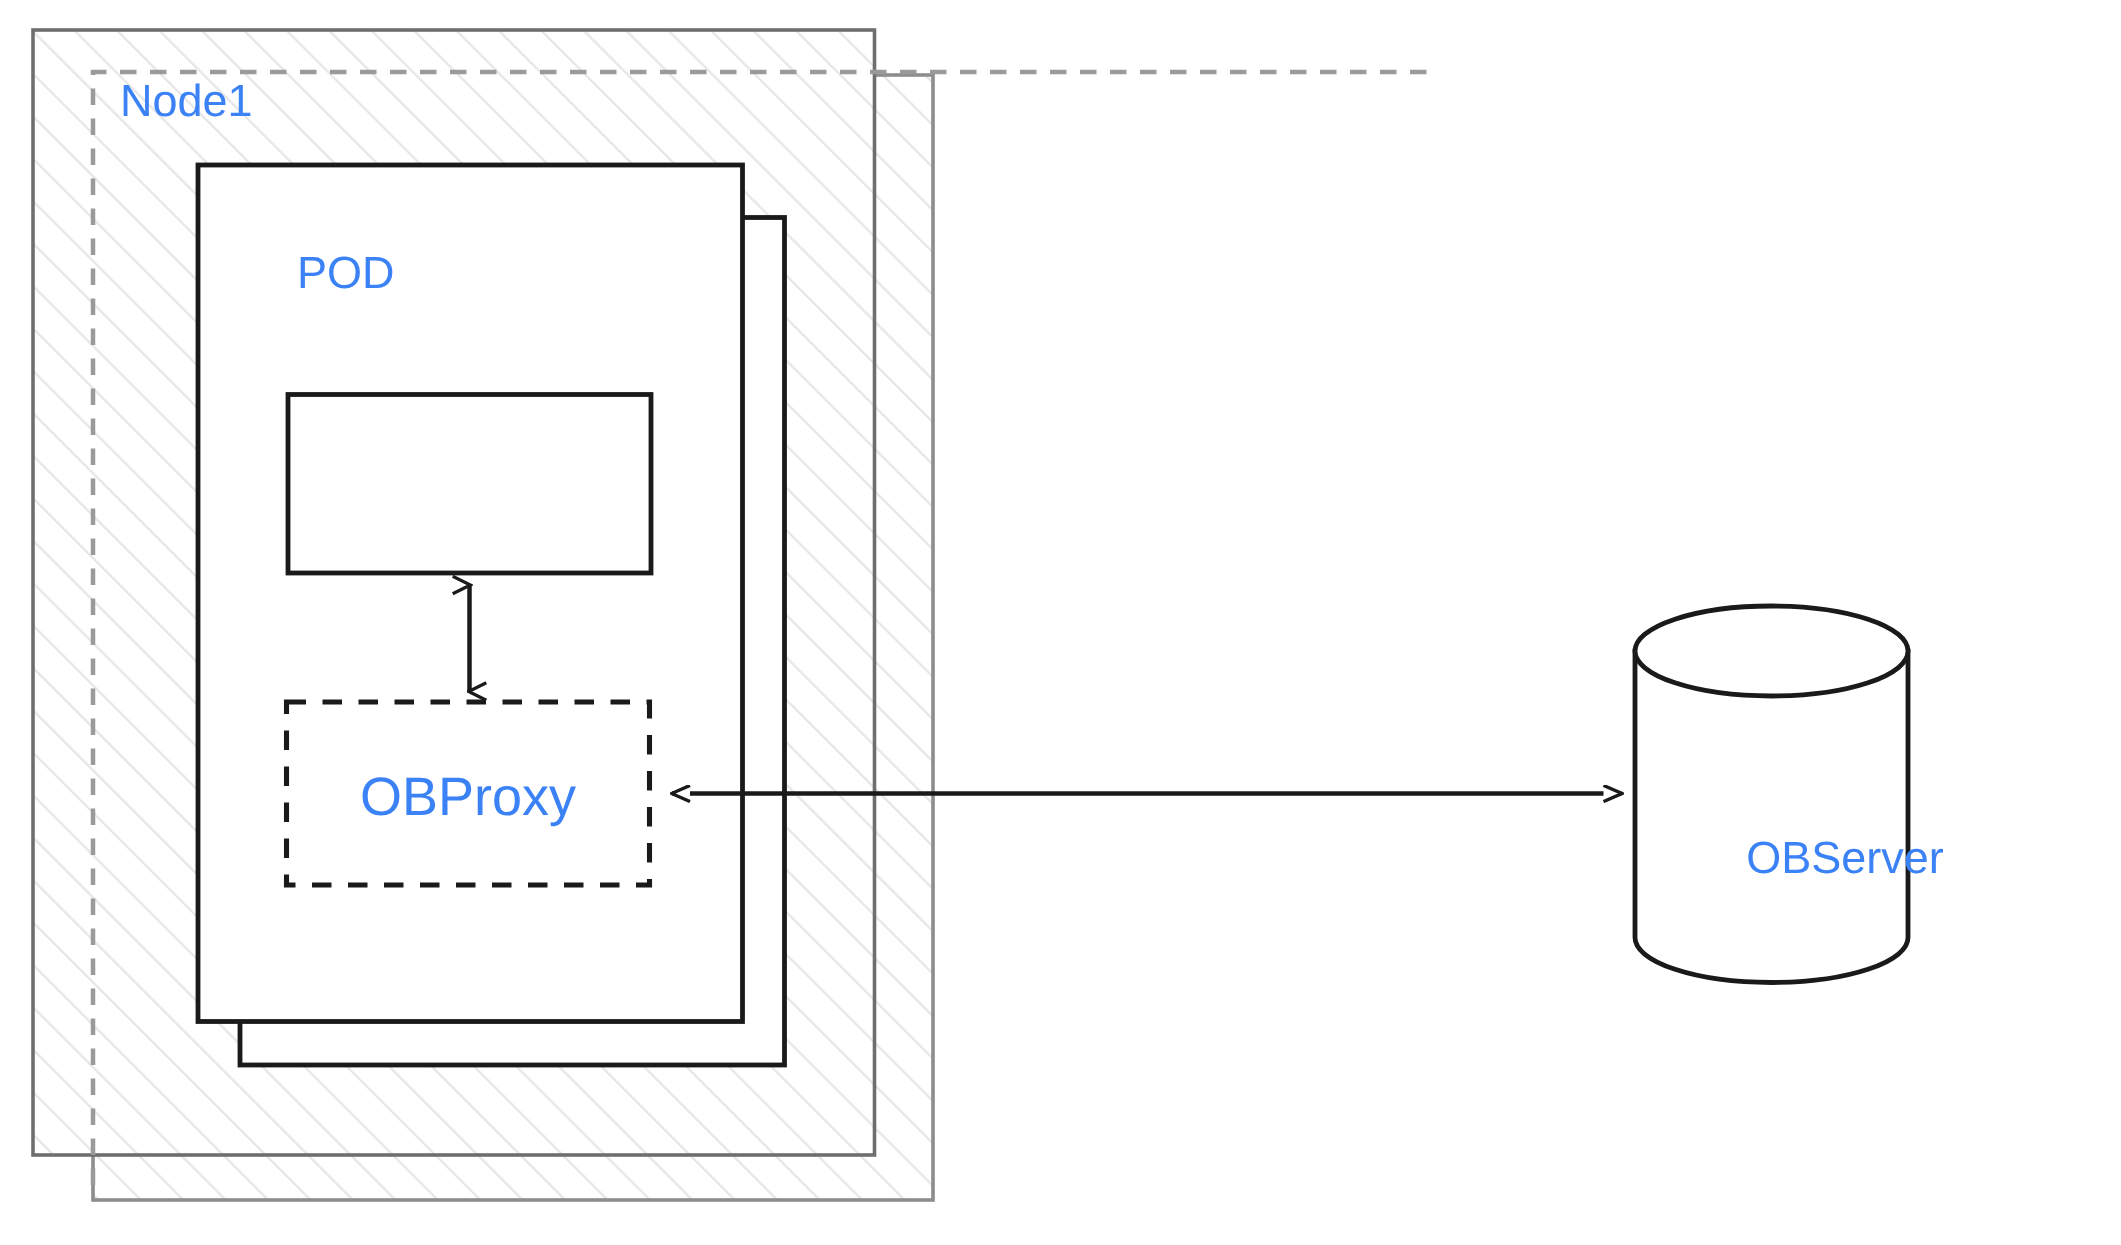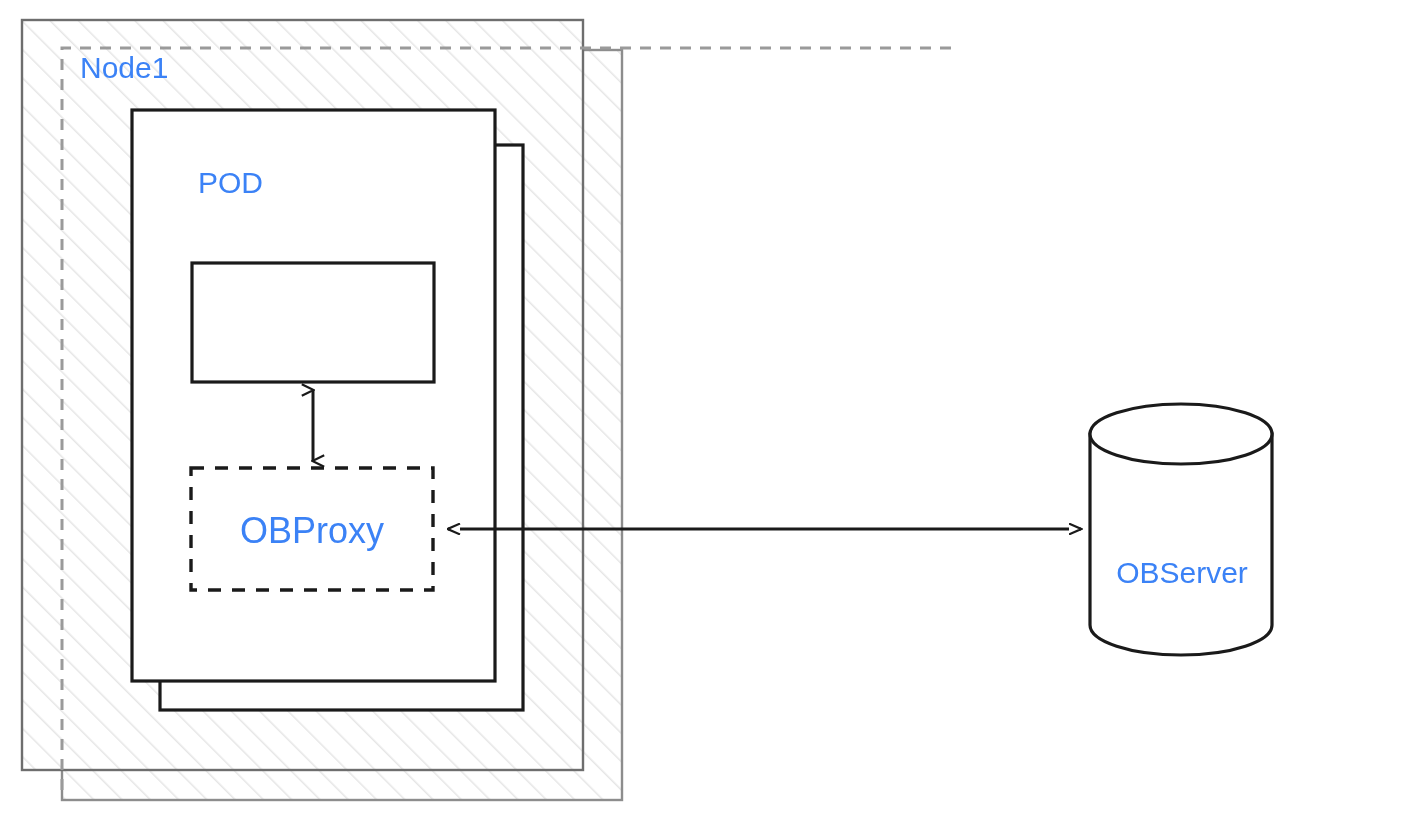--- a/index.html
+++ b/index.html
@@ -63,20 +63,21 @@
     font-size: 36px;
     line-height: 36px;
   }
   .lbl-observer {
     left: 1091px;
     top: 555px;
     width: 182px;
     text-align: center;
     font-size: 30px;
     line-height: 36px;
+    padding-left: 48px;
   }
 </style>
 </head>
 <body>
 
 <div id="diagram-root">
 
   <svg id="diagram-svg" viewBox="0 0 1414 830">
     <defs>
       <pattern id="hatch45" width="20" height="20" patternUnits="userSpaceOnUse" patternTransform="rotate(-45)">

